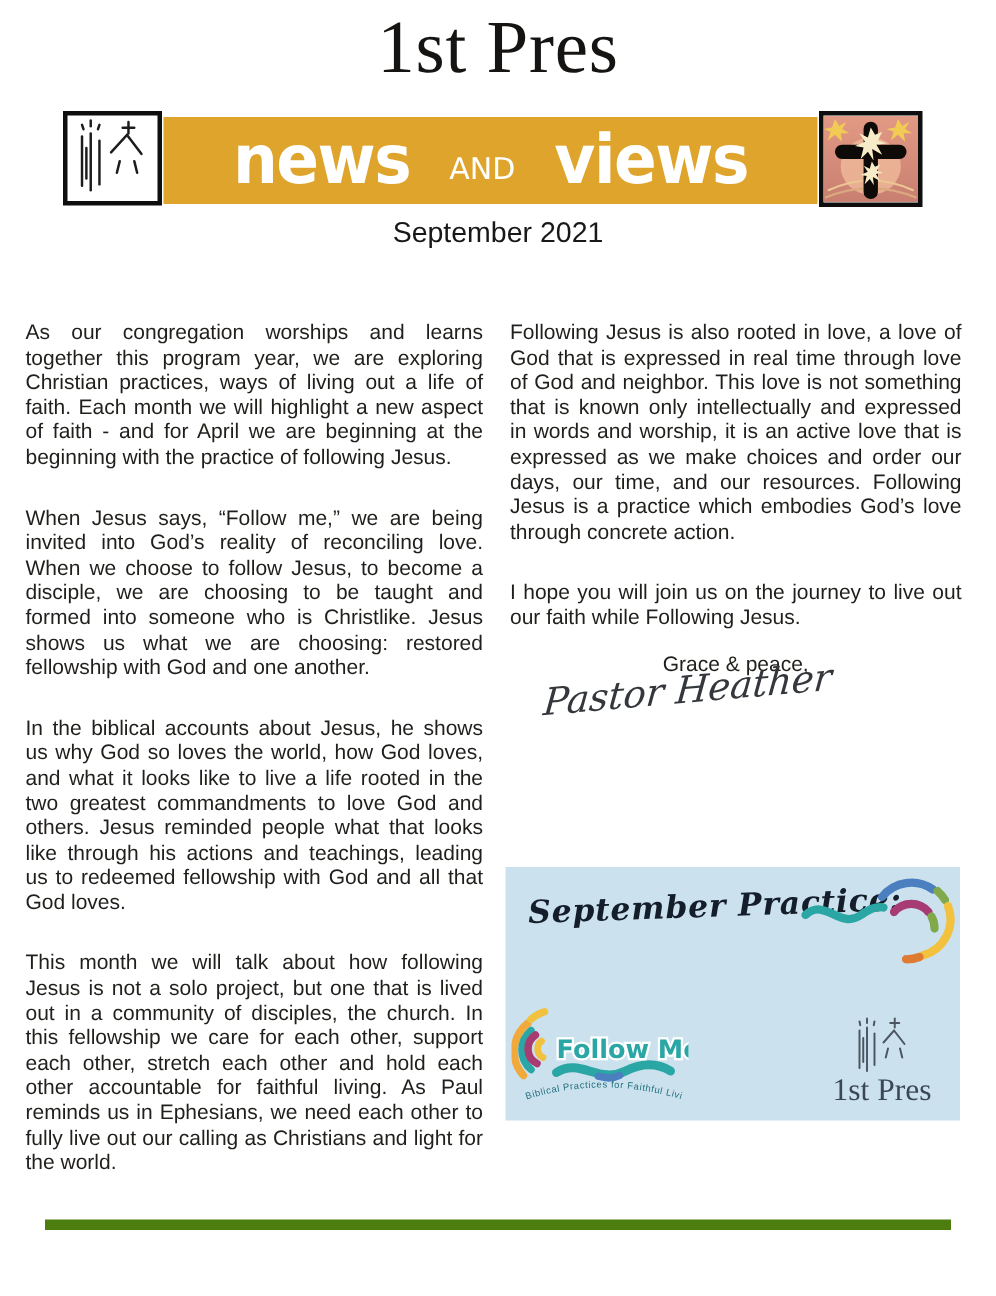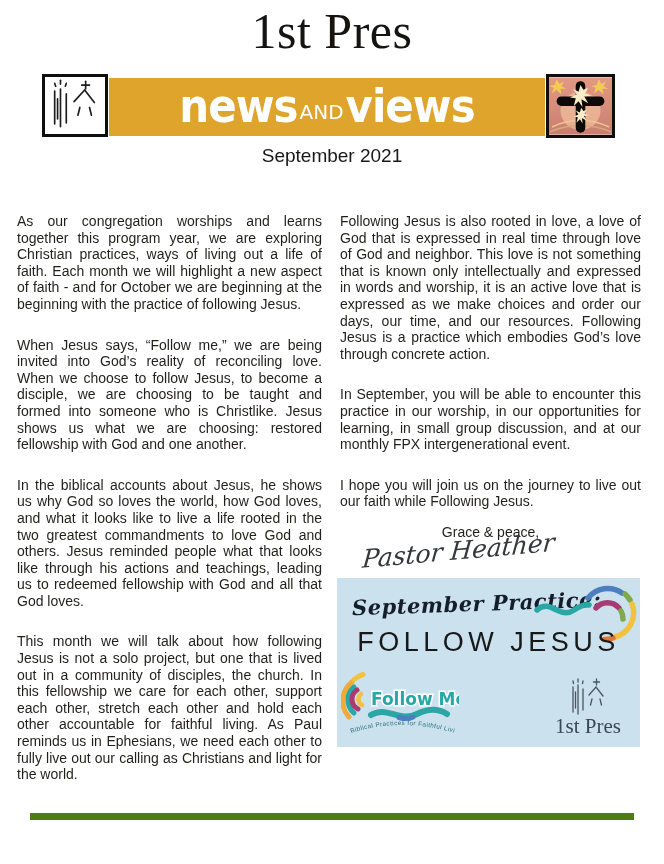--- a/index.html
+++ b/index.html
@@ -10,21 +10,21 @@
   }
 
   
   .page-title {
     position:absolute; top:2px; left:0; width:100%; text-align:center;
     font-family:"Liberation Serif", serif; font-size:50px; font-weight:400;
     color:#151413; letter-spacing:0.5px;
   }
   .banner-gold {
     position:absolute; left:109px; top:78px; width:436px; height:58px;
-    background:#DFA42C; display:flex; align-items:center; justify-content:center; gap:2px;
+    background:#DFA42C; display:flex; align-items:center; justify-content:center; gap:26px;
   }
   .nv-word {
     font-family:"DejaVu Sans", sans-serif; font-weight:bold; font-size:42px;
     color:#ffffff; letter-spacing:-1px; transform:scaleY(1.08); line-height:1;
   }
   .nv-and {
     font-family:"DejaVu Sans", sans-serif; font-weight:normal; font-size:20px;
     color:#ffffff; line-height:1; padding-top:10px;
   }
   .banner-box-left {
@@ -136,50 +136,48 @@
       <rect x="28" y="4" width="10" height="54" rx="5" fill="#0d0a07"></rect>
       <rect x="8" y="20" width="50" height="10" rx="5" fill="#0d0a07"></rect>
       <polygon points="33,8 36,13 41,11 38,17 44,19 37,20 41,27 34,23 35,31 31,25 26,30 28,22 22,21 29,18 25,12 31,15" fill="#F7ECC8"></polygon>
       <polygon transform="translate(10,26) scale(0.72)" points="33,8 36,13 41,11 38,17 44,19 37,20 41,27 34,23 35,31 31,25 26,30 28,22 22,21 29,18 25,12 31,15" fill="#F7ECC8"></polygon>
     </svg>
   </div>
 
   <div class="issue-date">September 2021</div>
 
   <div class="col col-left">
-    <p>As our congregation worships and learns together this program year, we are exploring Christian practices, ways of living out a life of faith. Each month we will highlight a new aspect of faith - and for October we are beginning at the beginning with the practice of following Jesus.</p>
+    <p>As our congregation worships and learns together this program year, we are exploring Christian practices, ways of living out a life of faith. Each month we will highlight a new aspect of faith - and for April we are beginning at the beginning with the practice of following Jesus.</p>
     <p>When Jesus says, “Follow me,” we are being invited into God’s reality of reconciling love. When we choose to follow Jesus, to become a disciple, we are choosing to be taught and formed into someone who is Christlike. Jesus shows us what we are choosing: restored fellowship with God and one another.</p>
     <p>In the biblical accounts about Jesus, he shows us why God so loves the world, how God loves, and what it looks like to live a life rooted in the two greatest commandments to love God and others. Jesus reminded people what that looks like through his actions and teachings, leading us to redeemed fellowship with God and all that God loves.</p>
     <p>This month we will talk about how following Jesus is not a solo project, but one that is lived out in a community of disciples, the church. In this fellowship we care for each other, support each other, stretch each other and hold each other accountable for faithful living. As Paul reminds us in Ephesians, we need each other to fully live out our calling as Christians and light for the world.</p>
   </div>
 
   <div class="col col-right">
     <p>Following Jesus is also rooted in love, a love of God that is expressed in real time through love of God and neighbor. This love is not something that is known only intellectually and expressed in words and worship, it is an active love that is expressed as we make choices and order our days, our time, and our resources. Following Jesus is a practice which embodies God’s love through concrete action.</p>
-    <p>In September, you will be able to encounter this practice in our worship, in our opportunities for learning, in small group discussion, and at our monthly FPX intergenerational event.</p>
     <p style="margin-bottom:14px;">I hope you will join us on the journey to live out our faith while Following Jesus.</p>
     <p class="closing-line">Grace &amp; peace,</p>
     <div class="signature">Pastor Heather</div>
   </div>
 
   <div class="promo">
     <div class="promo-script">September Practice:</div>
 
     <svg class="swoosh" width="104" height="64" viewBox="0 0 104 64" xmlns="http://www.w3.org/2000/svg">
       <g fill="none" stroke-linecap="round" stroke-width="5.5">
         <path d="M3,30 C16,18 26,40 40,30 C46,26 50,24 55,25" stroke="#2AA7A5"></path>
         <path d="M54,18 A25,25 0 0 1 88,13" stroke="#4C7FC0"></path>
         <path d="M91,14 A25,25 0 0 1 96,20" stroke="#7FA94B"></path>
         <path d="M98,24 A25,25 0 0 1 81,57" stroke="#F2C13D"></path>
         <path d="M79,58 A25,25 0 0 1 70,59.5" stroke="#DF7A33"></path>
         <path d="M62,28 A15,15 0 0 1 85,28" stroke="#A63C72"></path>
         <path d="M87,31 A15,15 0 0 1 89,39" stroke="#7FA94B"></path>
       </g>
     </svg>
 
-    <div class="promo-headline">FOLLOW JESUS</div>
 
     <svg class="fm-logo" width="118" height="78" viewBox="0 0 118 78" xmlns="http://www.w3.org/2000/svg">
       <g fill="none" stroke-linecap="round">
         <path d="M8,52 A24,24 0 0 1 11,17" stroke="#F2A93B" stroke-width="5"></path>
         <path d="M13,14.5 A24,24 0 0 1 22,9.5" stroke="#F2C13D" stroke-width="5"></path>
         <path d="M13,48 A17,17 0 0 1 13,22" stroke="#2AA7A5" stroke-width="5"></path>
         <path d="M17,44 A11,11 0 0 1 16,25" stroke="#A63C72" stroke-width="5"></path>
         <path d="M21,40 A6.5,6.5 0 0 1 20,29" stroke="#F2C13D" stroke-width="4.5"></path>
         <path d="M30,50 C46,40 58,58 76,49 C88,43 98,44 106,49" stroke="#2AA7A5" stroke-width="6"></path>
         <path d="M58,52.5 C63,54 68,54 72,52" stroke="#4C7FC0" stroke-width="5"></path>

